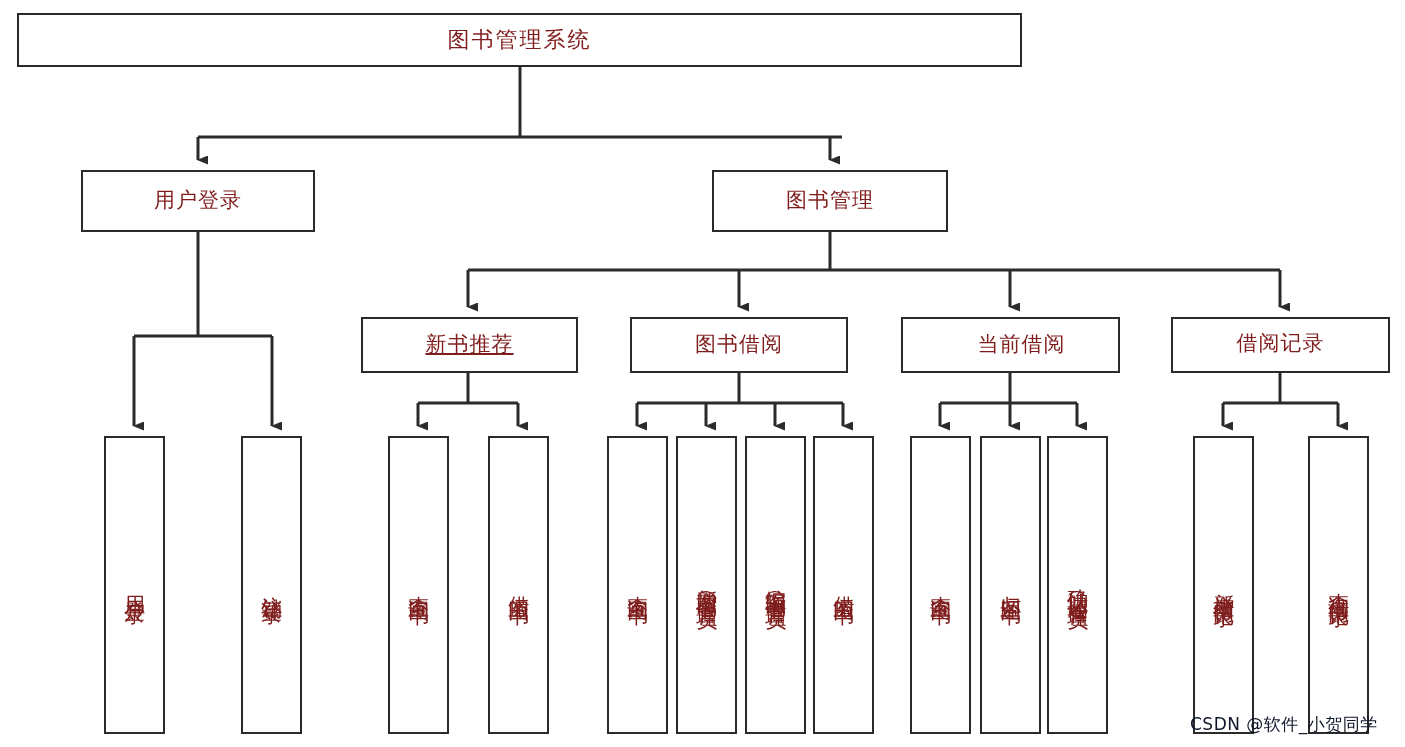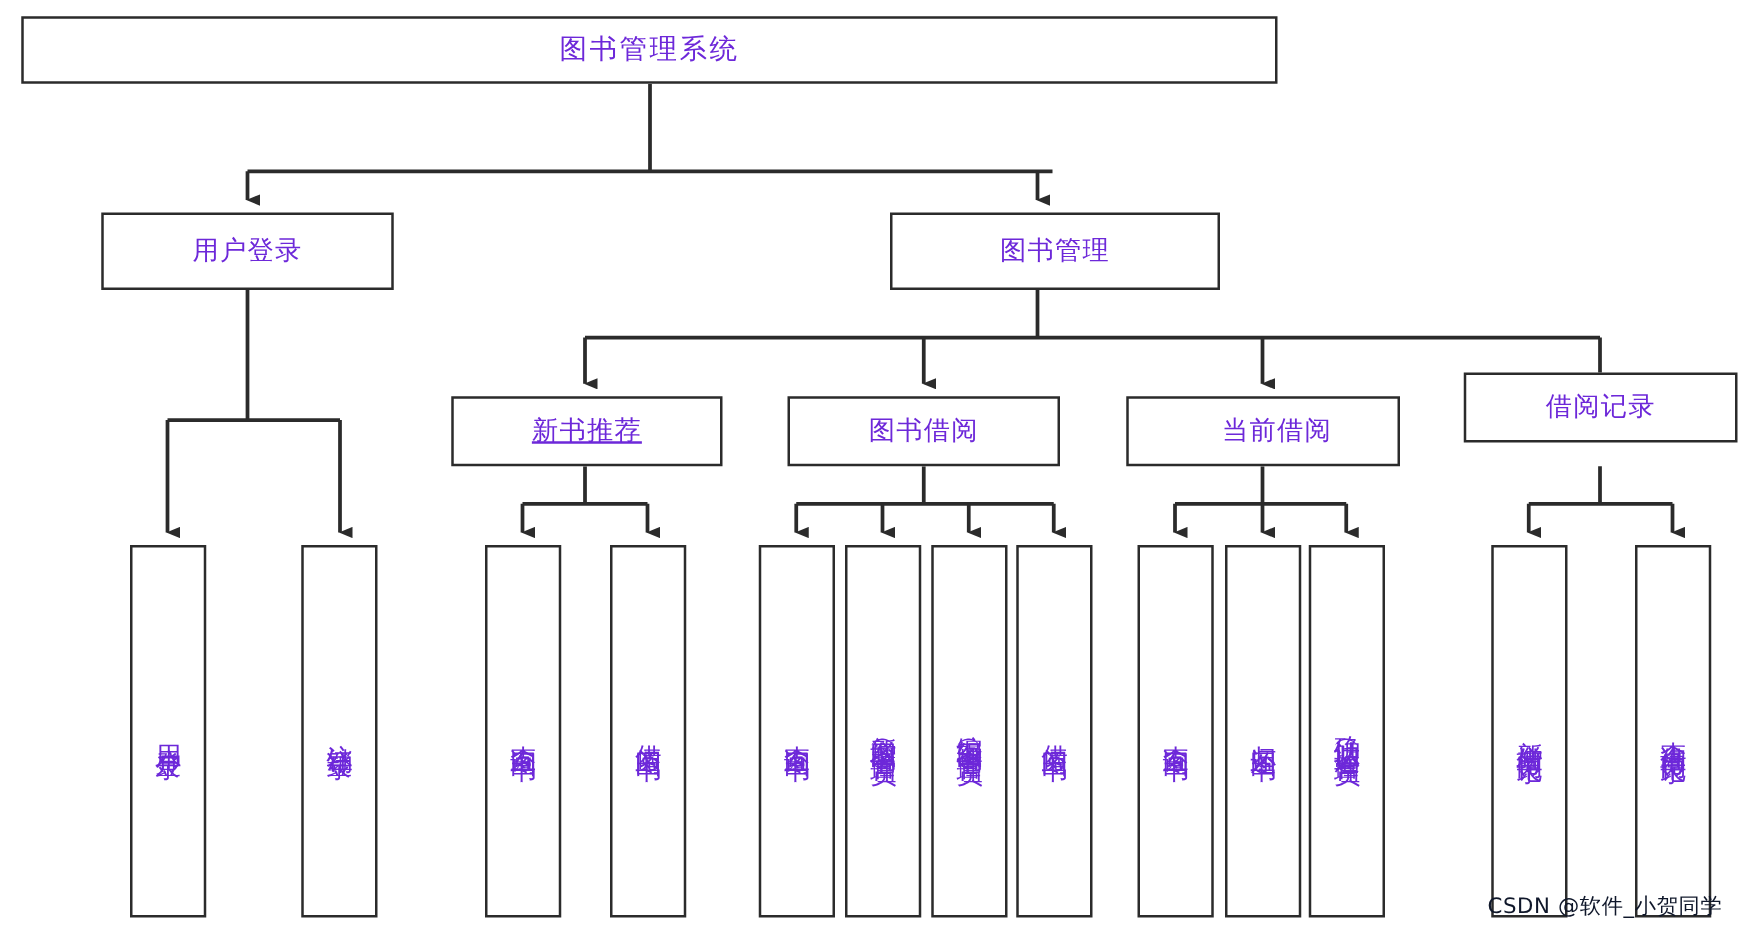--- a/index.html
+++ b/index.html
@@ -27,21 +27,21 @@
     pointer-events: none;
   }
   .node {
     position: absolute;
     box-sizing: border-box;
     background: #ffffff;
     border: 2px solid #2b2b2b;
     display: flex;
     align-items: center;
     justify-content: center;
-    color: #6d28d9;
+    color: #7f1d1d;
   }
   .node.horizontal {
     font-size: 21px;
     line-height: 1.2;
     letter-spacing: 1px;
     white-space: nowrap;
   }
   .node.vertical {
     writing-mode: vertical-rl;
     text-orientation: upright;
@@ -116,26 +116,26 @@
       <path d="M 1280 373 L 1280 403"></path>
       <path d="M 1223 403 L 1338 403"></path>
       <path d="M 1223 403 L 1223 426" marker-end="url(#arrowhead)"></path>
       <path d="M 1338 403 L 1338 426" marker-end="url(#arrowhead)"></path>
     </g>
   </svg>
 
   <div class="node horizontal root" style="left:17px; top:13px; width:1005px; height:54px;">图书管理系统</div>
 
   <div class="node horizontal" style="left:81px; top:170px; width:234px; height:62px;">用户登录</div>
-  <div class="node horizontal" style="left:712px; top:170px; width:264px; height:62px;">图书管理</div>
+  <div class="node horizontal" style="left:712px; top:170px; width:236px; height:62px;">图书管理</div>
 
   <div class="node horizontal" style="left:361px; top:317px; width:217px; height:56px;text-decoration:underline;">新书推荐</div>
   <div class="node horizontal" style="left:630px; top:317px; width:218px; height:56px;">图书借阅</div>
   <div class="node horizontal" style="left:901px; top:317px; width:219px; height:56px;padding-left:22px;">当前借阅</div>
-  <div class="node horizontal" style="left:1171px; top:298px; width:219px; height:56px;">借阅记录</div>
+  <div class="node horizontal" style="left:1171px; top:317px; width:219px; height:56px;font-family:Liberation Mono, monospace;">借阅记录</div>
 
   <div class="node vertical" style="left:104px; top:436px; width:61px; height:298px;">用户登录</div>
   <div class="node vertical" style="left:241px; top:436px; width:61px; height:298px;">注销登录</div>
 
   <div class="node vertical" style="left:388px; top:436px; width:61px; height:298px;">查询图书</div>
   <div class="node vertical" style="left:488px; top:436px; width:61px; height:298px;">借阅图书</div>
 
   <div class="node vertical" style="left:607px; top:436px; width:61px; height:298px;">查询图书</div>
   <div class="node vertical" style="left:676px; top:436px; width:61px; height:298px;">新增图书（管理员）</div>
   <div class="node vertical" style="left:745px; top:436px; width:61px; height:298px;">编辑图书（管理员）</div>

